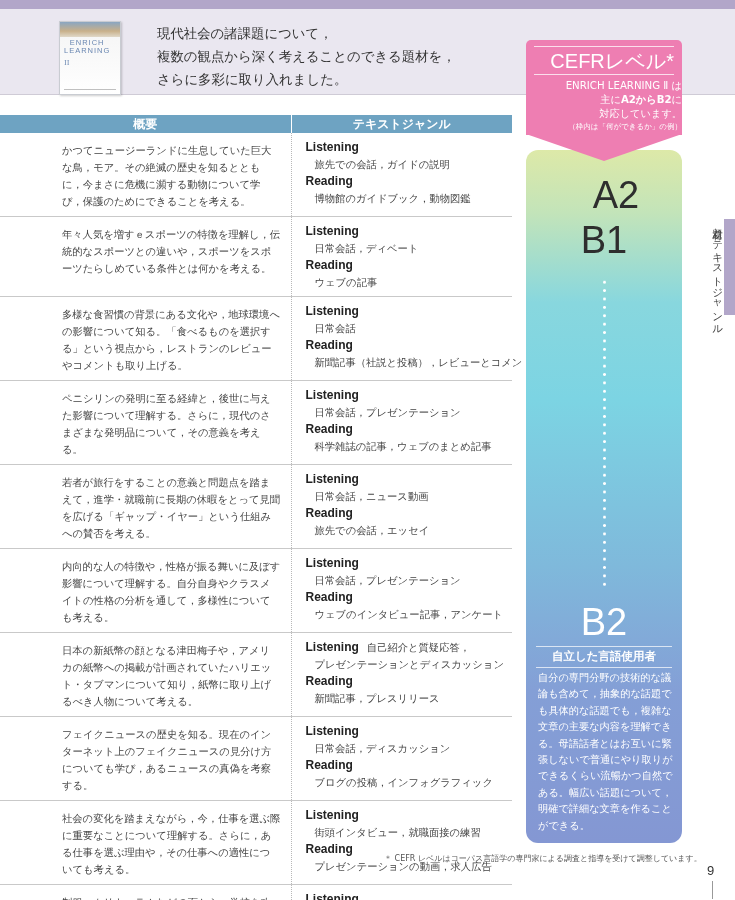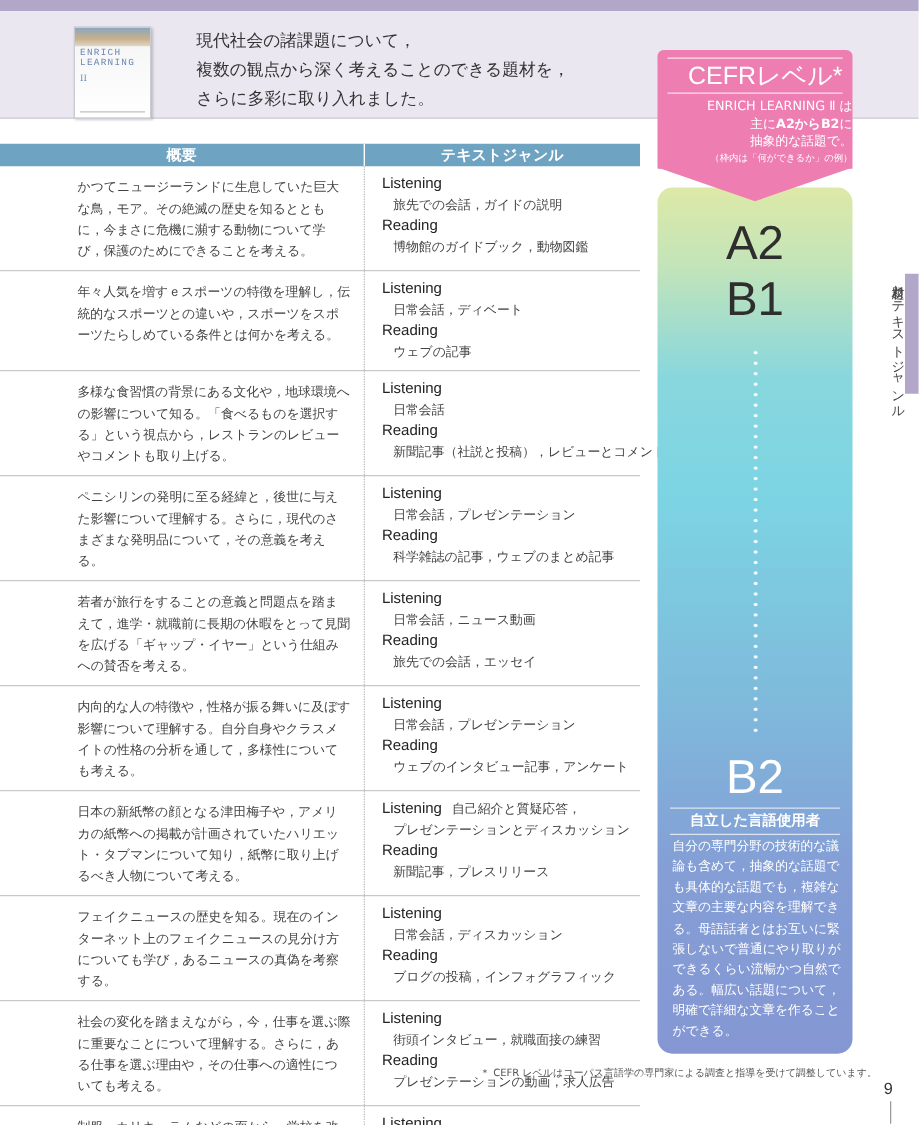--- a/index.html
+++ b/index.html
@@ -4,46 +4,46 @@
 <style>
   * { box-sizing: border-box; margin: 0; padding: 0; }
   html, body { width: 735px; height: 900px; background: #ffffff; overflow: hidden; }
   body { position: relative; font-family: "DejaVu Sans", "Liberation Sans", sans-serif; color: #3a3a3a; }
 
   .top-band { position: absolute; left: 0; top: 0; width: 735px; height: 9px; background: #b2a6c9; }
   .intro-band { position: absolute; left: 0; top: 9px; width: 735px; height: 86px; background: #eae7f0; border-bottom: 1px solid #cfcbd6; }
 
   .book-cover { position: absolute; left: 59px; top: 21px; width: 62px; height: 74px; background: linear-gradient(#f4f4f4, #ffffff); border: 1px solid #c9ccd2; box-shadow: 1px 1px 2px rgba(0,0,0,.2); overflow: hidden; }
   .book-cover .cover-photo { position: absolute; left: 0; top: 0; width: 100%; height: 15px; background: linear-gradient(180deg,#8aa6c2 0%,#c8b08a 60%,#e0d8c8 100%); }
-  .book-cover .cover-title { position: absolute; left: 4px; top: 17px; font-family: Liberation Mono, monospace; font-size: 7.5px; line-height: 8px; letter-spacing: 1px; color: #6a87b2; }
+  .book-cover .cover-title { position: absolute; left: 4px; top: 17px; font-family: Liberation Sans, sans-serif; font-size: 7.5px; line-height: 8px; letter-spacing: 1px; color: #6a87b2; text-align: center; }
   .book-cover .cover-num { position: absolute; left: 4px; top: 37px; font-family: "DejaVu Serif", serif; font-size: 7px; color: #6a87b2; }
   .book-cover .cover-foot { position: absolute; left: 4px; right: 4px; bottom: 3px; height: 2px; border-top: 1px solid #c0c0c0; }
 
   .intro-text { position: absolute; left: 157px; top: 22px; font-size: 13.4px; line-height: 23px; color: #333; }
   .intro-text div { white-space: nowrap; }
 
   table.topics { position: absolute; left: 0; top: 115px; width: 512px; border-collapse: collapse; table-layout: fixed; }
   table.topics th { background: #6ea3c2; color: #fff; font-size: 12px; font-weight: bold; height: 18px; padding: 0; text-align: center; }
   table.topics th.col-summary { width: 291px; border-right: 1px solid #ffffff; }
   table.topics td { vertical-align: top; border-bottom: 1px solid #c9c9c9; font-size: 10.3px; line-height: 17px; }
   table.topics td.summary { padding: 9px 10px 6px 62px; border-right: 1px dotted #b8b8b8; color: #444; }
   table.topics td.genre { padding: 6px 0 5px 14px; color: #444; }
-  .skill-label { font-family: "Liberation Sans", sans-serif; font-weight: normal; font-size: 12px; line-height: 15px; color: #222; display: inline-block; }
+  .skill-label { font-family: "Liberation Sans", sans-serif; font-weight: bold; font-size: 12px; line-height: 15px; color: #222; display: inline-block; }
   .skill-detail { padding-left: 9px; font-size: 10.3px; line-height: 16px; margin-bottom: 1px; white-space: nowrap; }
   .skill-inline { font-size: 10.3px; margin-left: 8px; }
 
   .cefr-header { position: absolute; left: 526px; top: 40px; width: 156px; height: 95px; background: #ee7eb2; border-radius: 5px 5px 0 0; color: #fff; text-align: right; }
   .cefr-arrow { position: absolute; left: 526px; top: 134px; width: 0; height: 0; border-left: 78px solid transparent; border-right: 78px solid transparent; border-top: 27px solid #ee7eb2; z-index: 3; }
   .cefr-title { margin: 6px 8px 0 8px; padding: 3px 0 2px; border-top: 1px solid rgba(255,255,255,.75); border-bottom: 1px solid rgba(255,255,255,.75); font-family: "Liberation Sans", sans-serif; font-size: 20px; line-height: 22px; }
   .cefr-desc { font-size: 10.2px; line-height: 14px; margin-top: 4px; }
   .cefr-desc b { font-weight: bold; margin-top: 47px; }
   .cefr-note { font-size: 7.5px; line-height: 11px; }
 
   .level-bar { position: absolute; left: 526px; top: 150px; width: 156px; height: 693px; border-radius: 12px; background: linear-gradient(180deg, #dde9a8 0%, #c3e4b9 9%, #88d7de 22%, #7cd4e3 36%, #7fb9db 60%, #849fd6 78%, #8497d3 100%); }
-  .level-a2 { position: absolute; left: 0; width: 156px; top: 25px; text-align: center; font-family: "Liberation Sans", sans-serif; font-size: 38px; line-height: 40px; color: #2e2e2e; }
+  .level-a2 { position: absolute; left: 12px; width: 156px; top: 25px; text-align: center; font-family: "Liberation Sans", sans-serif; font-size: 38px; line-height: 40px; color: #2e2e2e; }
   .level-b1 { position: absolute; left: 0; width: 156px; top: 70px; text-align: center; font-family: "Liberation Sans", sans-serif; font-size: 38px; line-height: 40px; color: #2e2e2e; }
   .dots { position: absolute; left: 77px; top: 128px; width: 3px; height: 312px; background-image: radial-gradient(circle, #ffffff 1.2px, transparent 1.6px); background-size: 3px 8.4px; background-repeat: repeat-y; }
   .level-b2 { position: absolute; left: 0; width: 156px; top: 452px; text-align: center; font-family: "Liberation Sans", sans-serif; font-size: 38px; line-height: 40px; color: #ffffff; }
   .b2-title { position: absolute; left: 10px; width: 136px; top: 496px; padding: 2px 0 3px; border-top: 1px solid rgba(255,255,255,.7); border-bottom: 1px solid rgba(255,255,255,.7); text-align: center; color: #fff; font-weight: bold; font-size: 11.5px; line-height: 15px; }
   .b2-desc { position: absolute; left: 12px; width: 136px; top: 520px; color: #fff; font-size: 10.2px; line-height: 16.4px; }
   .b2-desc div { white-space: nowrap; }
 
   .side-tab { position: absolute; left: 724px; top: 219px; width: 11px; height: 96px; background: #b2a6c9; }
   .side-label { position: absolute; left: 698px; top: 221px; width: 26px; font-size: 10.5px; line-height: 12px; color: #444; writing-mode: vertical-rl; }
 
@@ -123,21 +123,21 @@
         <td class="genre"><span class="skill-label">Listening</span></td>
       </tr>
     </tbody>
 </table>
 
 <div class="cefr-header">
   <div class="cefr-title">CEFRレベル*</div>
   <div class="cefr-desc">
     <div>ENRICH LEARNING Ⅱ は</div>
     <div><span>主に</span><b>A2からB2</b><span>に</span></div>
-    <div>抽象的な話題で。</div>
+    <div>対応しています。</div>
     <div class="cefr-note">（枠内は「何ができるか」の例）</div>
   </div>
 </div>
 <div class="cefr-arrow"></div>
 
 <div class="level-bar">
   <div class="level-a2">A2</div>
   <div class="level-b1">B1</div>
   <div class="dots"></div>
   <div class="level-b2">B2</div>

